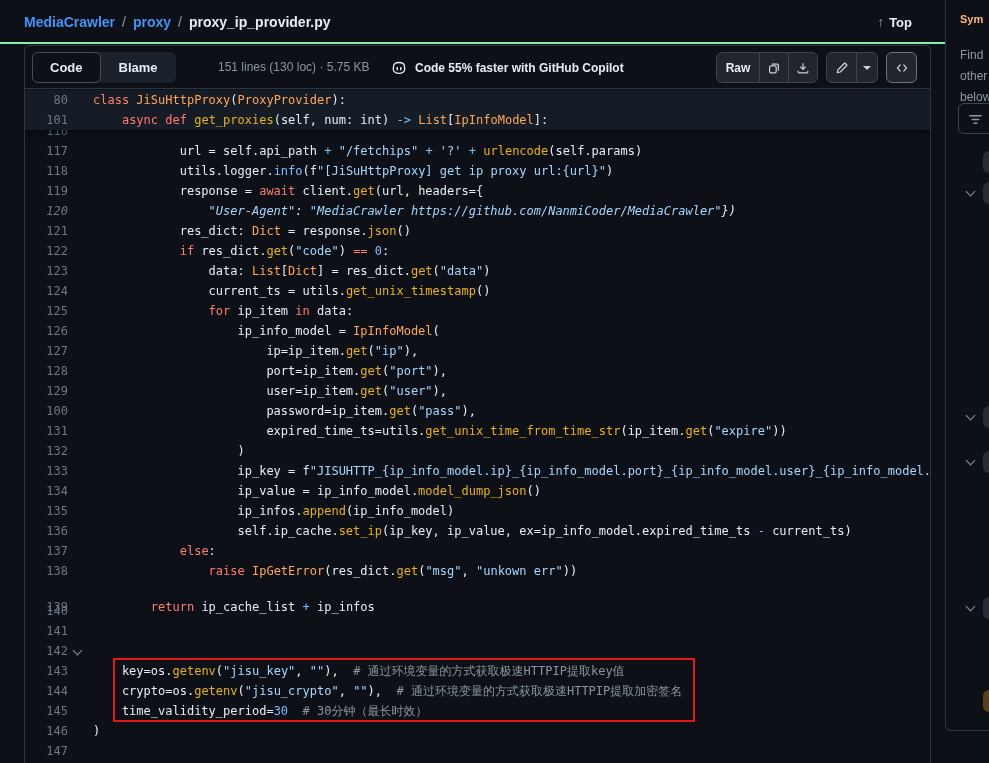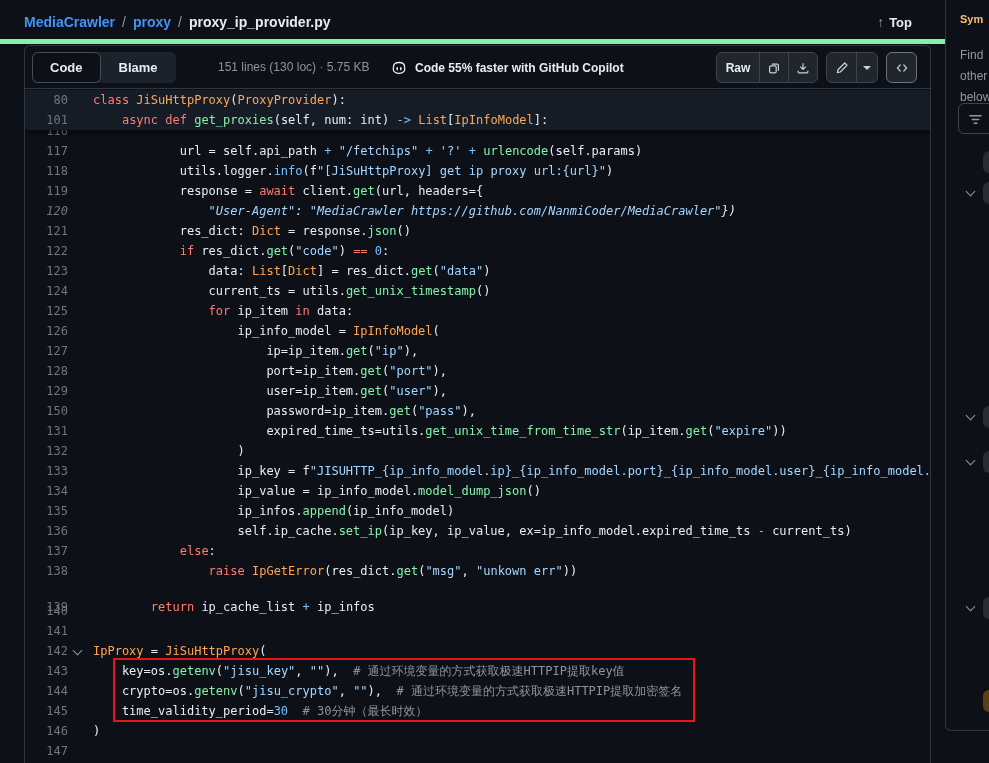--- a/index.html
+++ b/index.html
@@ -2,21 +2,21 @@
 <html><head>
 <meta charset="utf-8">
 <style>
   * { margin:0; padding:0; box-sizing:border-box; }
   html,body { width:989px; height:763px; overflow:hidden; }
   body { background:#0d1117; font-family:"Liberation Sans",sans-serif; color:#e6edf3; position:relative; }
 
   .main-col { position:absolute; left:0; top:0; width:945px; height:763px; }
 
   
-  .crumb-row { position:absolute; left:0; top:0; width:100%; height:44px; border-bottom:5px solid #86efac; }
+  .crumb-row { position:absolute; left:0; top:0; width:100%; height:44px; border-bottom:2px solid #86efac; }
   .crumbs { position:absolute; left:24px; top:0; height:44px; line-height:44px; font-size:14px; white-space:nowrap; }
   .crumb-link { color:#4493f8; font-weight:600; text-decoration:none; cursor:pointer; }
   .crumb-sep { color:#8b949e; padding:0 7px; font-weight:400; }
   .crumb-file { color:#e6edf3; font-weight:700; }
   .top-link { position:absolute; right:33px; top:0; height:44px; line-height:44px; font-size:13px; color:#e6edf3; font-weight:600; cursor:pointer; }
   .top-arrow { color:#9198a1; font-weight:400; margin-right:5px; font-size:14px; }
 
   
   .file-box { position:absolute; left:24px; top:45px; width:907px; height:718px; border:1px solid #30363d; border-bottom:none; border-radius:6px 6px 0 0; }
 
@@ -34,21 +34,21 @@
   .icon-btn { width:29px; }
   .caret-btn { width:21px; }
   .sym-btn { width:31px; height:31px; border:1px solid #6a7380; border-radius:6px; background:#21262d; color:#c9d1d9; display:flex; align-items:center; justify-content:center; cursor:pointer; }
 
   
   .code-area { position:absolute; left:0; top:44px; right:0; bottom:0; overflow:hidden; background:#0d1117; }
   .row { position:absolute; left:0; width:100%; height:20px; }
   .ln { position:absolute; left:0; top:0; width:43px; text-align:right; font-family:"DejaVu Sans Mono",monospace; font-size:12px; line-height:20px; color:#6e7681; cursor:pointer; }
   .cd { position:absolute; left:68px; top:0; font-family:"DejaVu Sans Mono",monospace; font-size:12px; line-height:20px; white-space:pre; }
   .t-p { color:#e6edf3; } .t-k { color:#ff7b72; } .t-s { color:#a5d6ff; }
-  .t-f { color:#86efac; } .t-t { color:#ffa657; } .t-n { color:#79c0ff; } .t-c { color:#8b949e;margin-top:36px; }
+  .t-f { color:#eab308; } .t-t { color:#ffa657; } .t-n { color:#79c0ff; } .t-c { color:#8b949e;margin-top:36px; }
   .fold { position:absolute; left:49px; top:6px; width:7px; height:7px; border-right:1.6px solid #8b949e; border-bottom:1.6px solid #8b949e; transform:rotate(45deg); cursor:pointer; }
   .sticky { position:absolute; left:0; top:0; width:100%; height:40px; background:#161c26; box-shadow:0 3px 5px rgba(1,4,9,0.55); z-index:3; }
   .redbox { position:absolute; left:88px; top:568px; width:582px; height:64px; border:2px solid #e31717; z-index:4; pointer-events:none; }
 
   
   .sidebar { position:absolute; left:945px; top:0; width:140px; height:731px; border-left:1px solid #30363d; border-bottom:1px solid #30363d; border-bottom-left-radius:6px; background:#0d1117; }
   .sb-head { position:absolute; left:14px; top:13px; font-size:11px; font-weight:700; color:#fdba74; white-space:nowrap; }
   .sb-desc { position:absolute; left:14px; top:45px; font-size:12px; line-height:21px; color:#9198a1; white-space:nowrap; }
   .sb-filter { position:absolute; left:12px; top:103px; width:80px; height:31px; border:1px solid #3d444d; border-radius:6px; cursor:pointer; }
   .sb-filter svg { position:absolute; left:9px; top:8px; }
@@ -172,21 +172,21 @@
           </div>
           <div class="row" style="top: 271px;">
             <div class="ln">128</div>
             <div class="cd"><span class="t-p">                        port=ip_item.</span><span class="t-f">get</span><span class="t-p">(</span><span class="t-s">"port"</span><span class="t-p">),</span></div>
           </div>
           <div class="row" style="top: 291px;">
             <div class="ln">129</div>
             <div class="cd"><span class="t-p">                        user=ip_item.</span><span class="t-f">get</span><span class="t-p">(</span><span class="t-s">"user"</span><span class="t-p">),</span></div>
           </div>
           <div class="row" style="top: 311px;">
-            <div class="ln">150</div>
+            <div class="ln">100</div>
             <div class="cd"><span class="t-p">                        password=ip_item.</span><span class="t-f">get</span><span class="t-p">(</span><span class="t-s">"pass"</span><span class="t-p">),</span></div>
           </div>
           <div class="row" style="top: 331px;">
             <div class="ln">131</div>
             <div class="cd"><span class="t-p">                        expired_time_ts=utils.</span><span class="t-f">get_unix_time_from_time_str</span><span class="t-p">(ip_item.</span><span class="t-f">get</span><span class="t-p">(</span><span class="t-s">"expire"</span><span class="t-p">))</span></div>
           </div>
           <div class="row" style="top: 351px;">
             <div class="ln">132</div>
             <div class="cd"><span class="t-p">                    )</span></div>
           </div>
@@ -222,21 +222,20 @@
             <div class="ln">140</div>
             <div class="cd"></div>
           </div>
           <div class="row" style="top: 531px;">
             <div class="ln">141</div>
             <div class="cd"></div>
           </div>
           <div class="row" style="top: 551px;">
             <div class="ln">142</div>
             <div class="fold"></div>
-            <div class="cd"><span class="t-t">IpProxy</span><span class="t-p"> = </span><span class="t-t">JiSuHttpProxy</span><span class="t-p">(</span></div>
           </div>
           <div class="row" style="top: 571px;">
             <div class="ln">143</div>
             <div class="cd"><span class="t-p">    key=os.</span><span class="t-f">getenv</span><span class="t-p">(</span><span class="t-s">"jisu_key"</span><span class="t-p">, </span><span class="t-s">""</span><span class="t-p">),  </span><span class="t-c"># 通过环境变量的方式获取极速HTTPIP提取key值</span></div>
           </div>
           <div class="row" style="top: 591px;">
             <div class="ln">144</div>
             <div class="cd"><span class="t-p">    crypto=os.</span><span class="t-f">getenv</span><span class="t-p">(</span><span class="t-s">"jisu_crypto"</span><span class="t-p">, </span><span class="t-s">""</span><span class="t-p">),  </span><span class="t-c"># 通过环境变量的方式获取极速HTTPIP提取加密签名</span></div>
           </div>
           <div class="row" style="top: 611px;">

